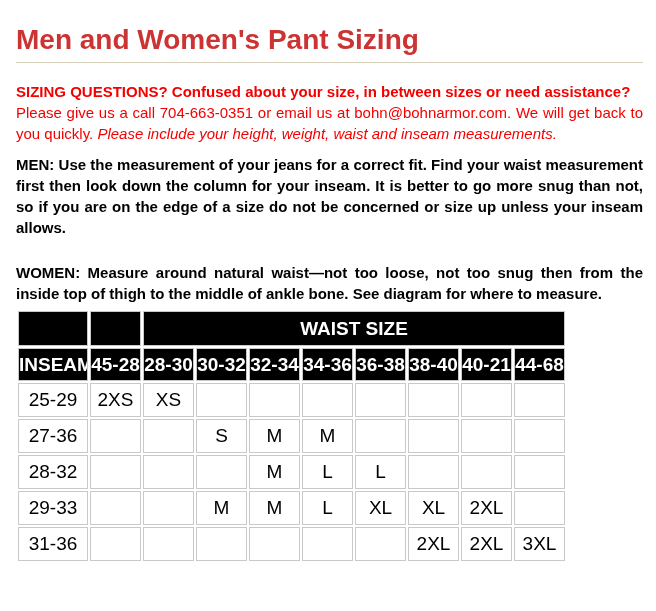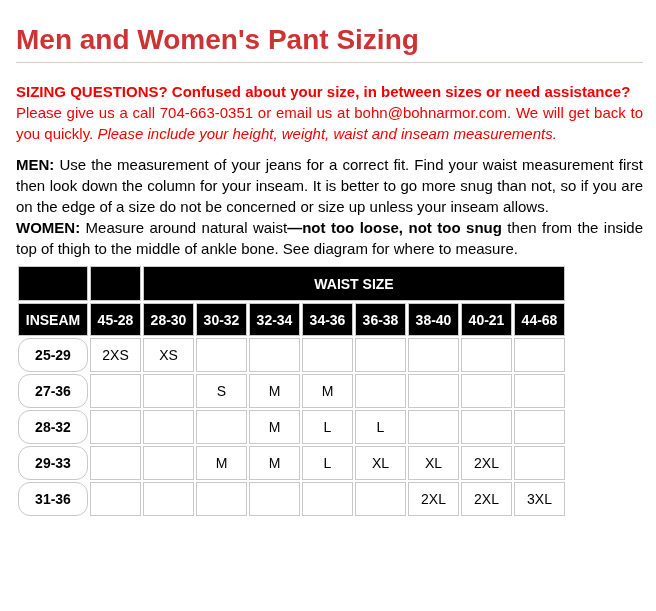--- a/index.html
+++ b/index.html
@@ -27,55 +27,56 @@
   hr.title-divider {
     border: none;
     border-top: 1px solid var(--divider, #d6cfba);
     margin: 8px 0 0 0;
   }
   p {
     margin: 0;
     font-size: 15px;
     line-height: 21px;
     text-align: justify;
+    font-weight: bold;
   }
   p.contact-paragraph {
     margin-top: 18px;
     color: var(--text-red, #f40000);
     font-weight: normal;
   }
   p.contact-paragraph strong { font-weight: bold; }
   p.body-paragraph { color: #000000; }
   p.men-paragraph { margin-top: 10px; }
-  p.women-paragraph { margin-top: 0; }
+  p.women-paragraph { margin-top: 24px; }
 
   table.size-table {
     margin-top: 5px;
     width: 551px;
     table-layout: fixed;
     border-collapse: separate;
     border-spacing: 2px;
-    font-size: 14px;
+    font-size: 19px;
   }
   table.size-table td {
     border: 1px solid var(--grid, #c9c9c9);
     text-align: center;
     vertical-align: middle;
     padding: 0;
     overflow: hidden;
   }
   table.size-table td.hd {
     background: var(--header-bg, #000000);
     color: var(--header-fg, #ffffff);
     font-weight: bold;
   }
   tr.group-row td { height: 33px; }
   tr.cols-row td { height: 31px; }
   tbody.size-body td { height: 32px; }
-  td.inseam-cell { font-weight: bold; border-radius: 12px; }
+  td.inseam-cell { font-weight: normal; }
 </style>
 </head>
 <body>
 
 <div class="page">
 
   <h1 class="page-title">Men and Women's Pant Sizing</h1>
 
   <hr class="title-divider">
 

